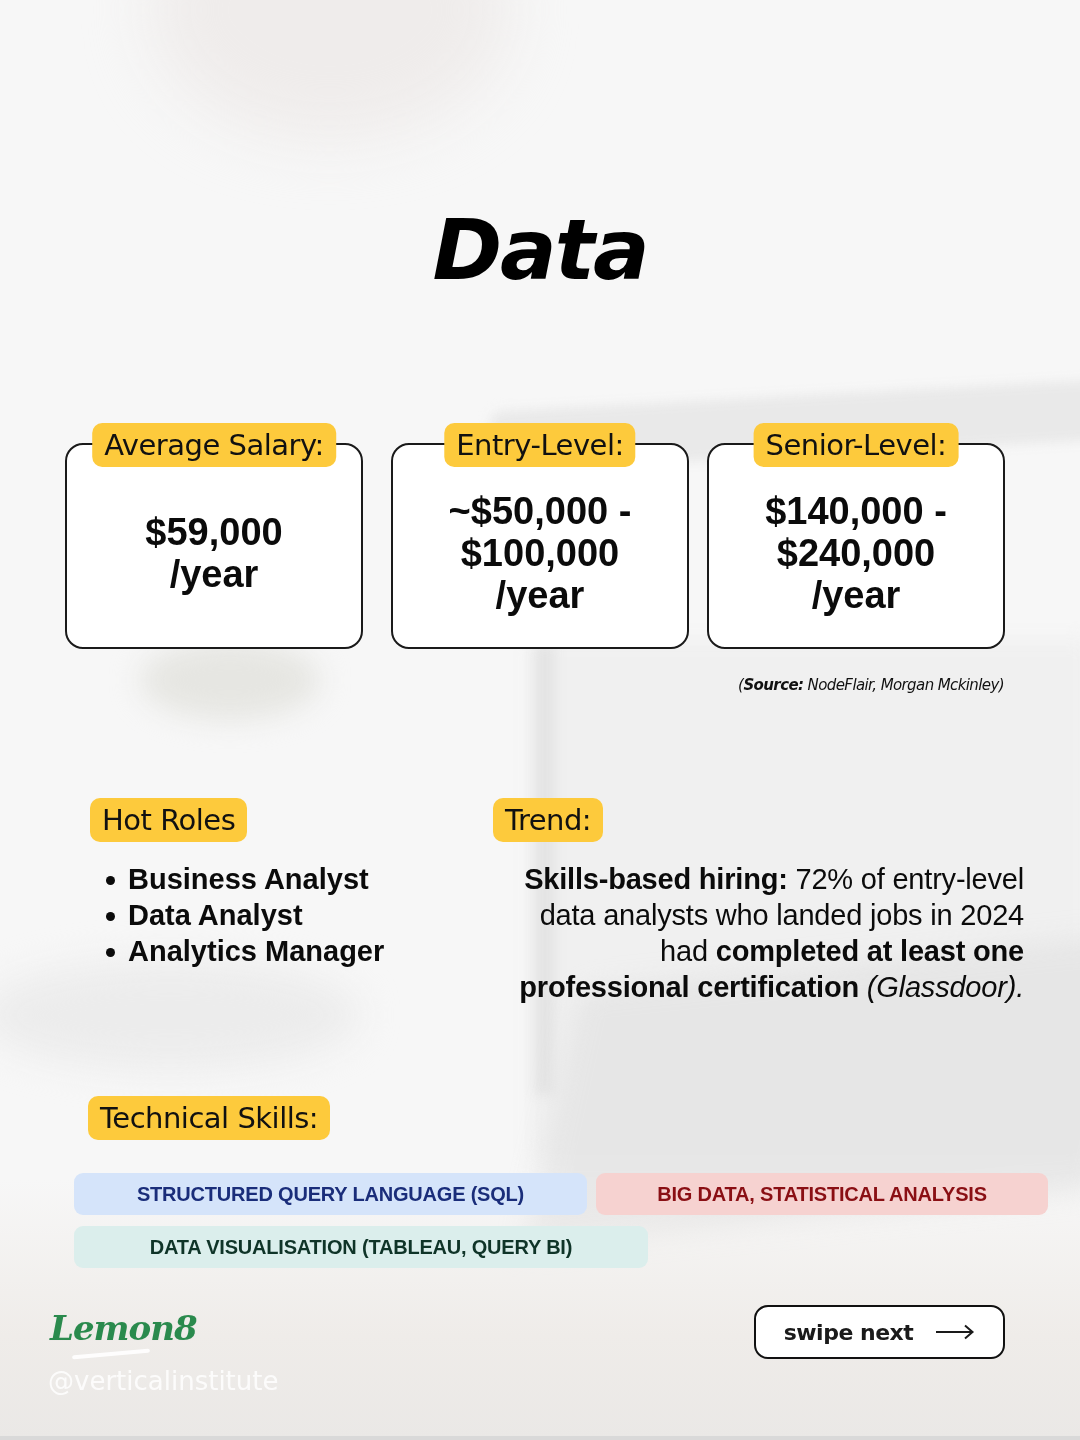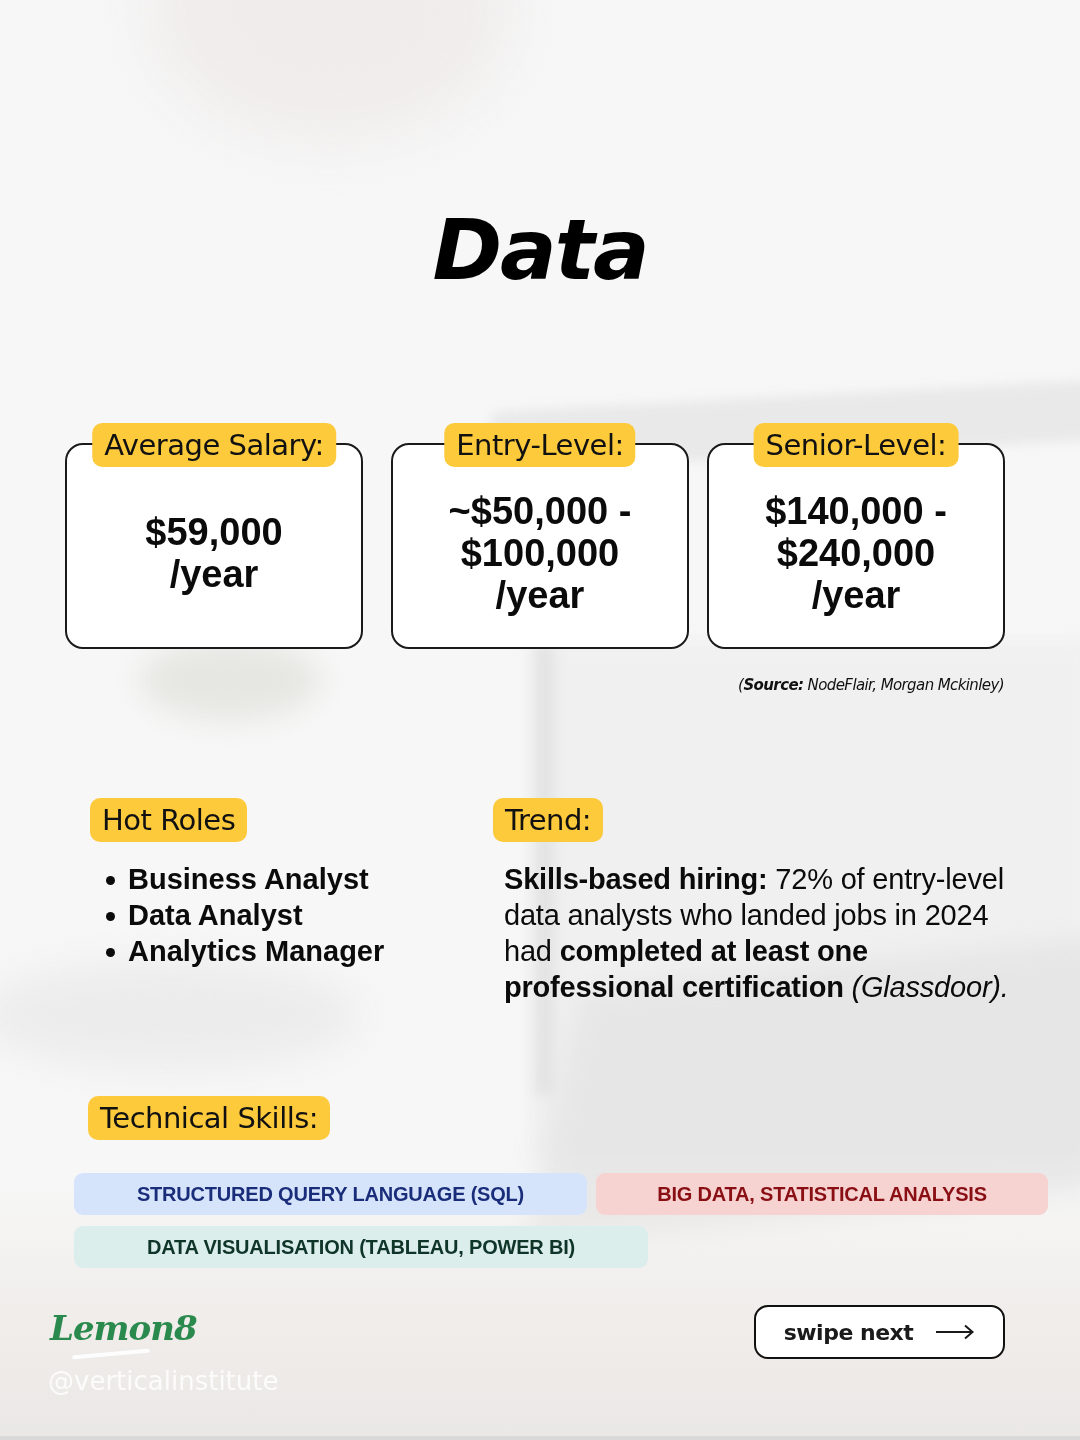--- a/index.html
+++ b/index.html
@@ -80,20 +80,21 @@
   .sec-tag { font-size: 29px; line-height: 44px; padding: 0 12px; letter-spacing: -0.5px; }
 
   .roles { position: absolute; left: 104px; top: 861px; list-style: none; }
   .roles li { font-family: "Liberation Sans", sans-serif; font-weight: 700; font-size: 29px; line-height: 36px; color: #0b0b0b; position: relative; padding-left: 24px; }
   .roles li::before { content: ""; position: absolute; left: 2px; top: 15px; width: 9px; height: 9px; border-radius: 50%; background: #0b0b0b; }
 
   .trend-text {
     position: absolute; left: 504px; top: 861px; width: 520px;
     font-family: "Liberation Sans", sans-serif; font-size: 29px; line-height: 36px; color: #0b0b0b;
     letter-spacing: -0.2px;
+    text-align: right;
   }
   .trend-text b { font-weight: 700; }
   .trend-text i { font-style: italic; }
 
   
   .pill {
     position: absolute; height: 42px; border-radius: 9px;
     font-family: "Liberation Sans", sans-serif; font-weight: 700; font-size: 20px; line-height: 42px;
     text-align: center; white-space: nowrap; letter-spacing: -0.2px;
   }
@@ -164,21 +165,21 @@
     <li>Data Analyst</li>
     <li>Analytics Manager</li>
   </ul>
 
   <span class="tag sec-tag" style="left:493px; top:798px;">Trend:</span>
   <p class="trend-text"><b>Skills-based hiring:</b><span> 72% of entry-level data analysts who landed jobs in 2024 had </span><b>completed at least one professional certification</b><span> </span><i>(Glassdoor).</i></p>
 
   <span class="tag sec-tag" style="left:88px; top:1096px;">Technical Skills:</span>
   <div class="pill pill-blue">STRUCTURED QUERY LANGUAGE (SQL)</div>
   <div class="pill pill-red">BIG DATA, STATISTICAL ANALYSIS</div>
-  <div class="pill pill-green">DATA VISUALISATION (TABLEAU, POWER BI)</div>
+  <div class="pill pill-green">DATA VISUALISATION (TABLEAU, QUERY BI)</div>
 
   <div class="wm-logo">Lemon8</div>
   <div class="wm-underline"></div>
   <div class="wm-handle">@verticalinstitute</div>
 
   <div class="swipe">
     <span class="label">swipe next</span>
     <svg viewBox="0 0 40 16">
       <line x1="1" y1="8" x2="37" y2="8" stroke="#1a1a1a" stroke-width="2"></line>
       <polyline points="30,1.5 37.5,8 30,14.5" fill="none" stroke="#1a1a1a" stroke-width="2"></polyline>

